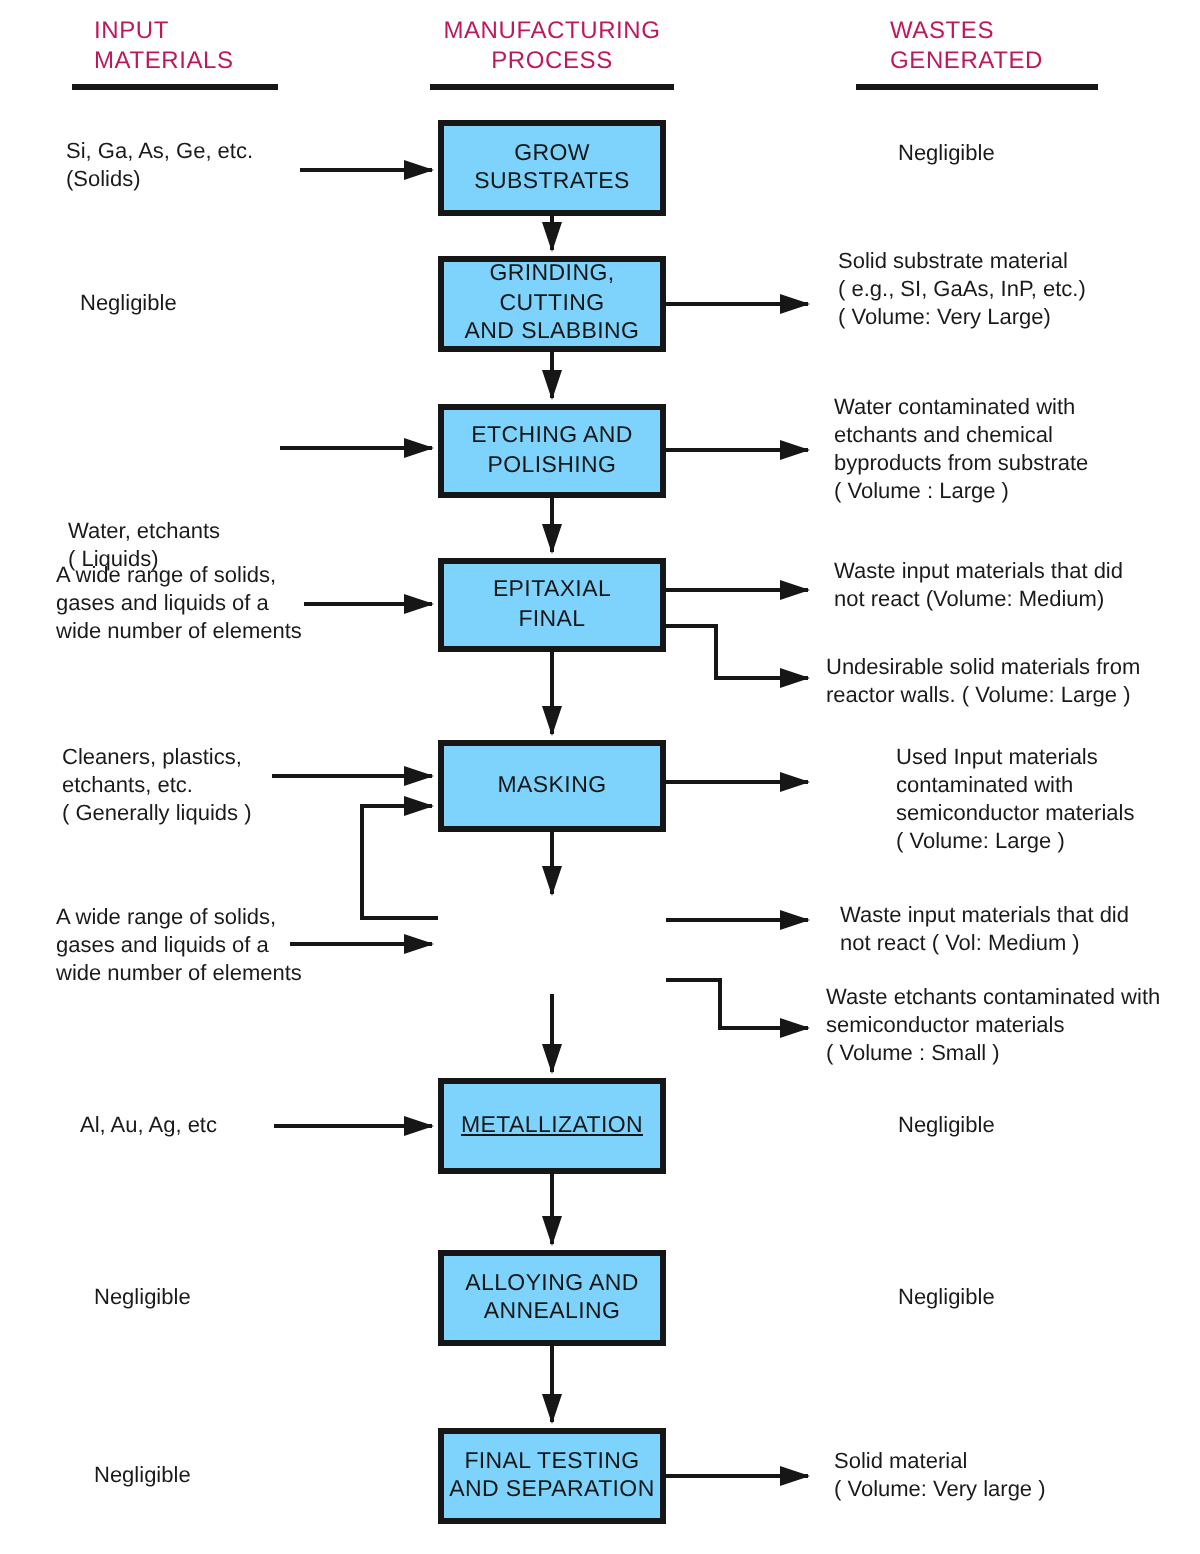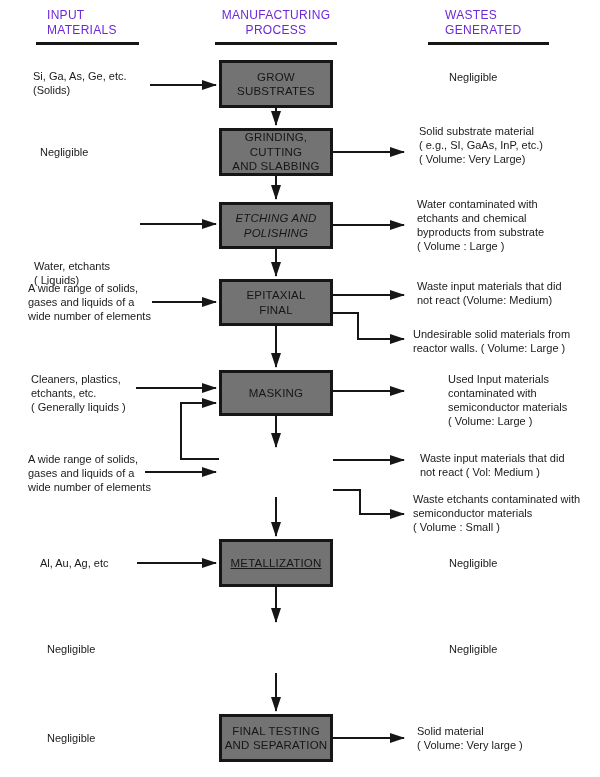--- a/index.html
+++ b/index.html
@@ -2,27 +2,27 @@
 <html><head>
 <meta charset="utf-8">
 <style>
   html,body{margin:0;padding:0;background:#ffffff;}
   .canvas{
     position:relative;width:600px;height:777px;background:#ffffff;overflow:hidden;
     font-family:"Liberation Sans", sans-serif;color:#1a1a1a;
   }
   .hdr{
     position:absolute;top:8px;padding-bottom:5px;border-bottom:3px solid #161616;
-    white-space:pre-line;font-size:12px;line-height:1.22;letter-spacing:.3px;color:#6d28d9;
+    white-space:pre-line;font-size:12px;line-height:1.22;letter-spacing:.3px;color:#be185d;
   }
   .hdr.align-left{text-align:left;}
   .hdr.align-center{text-align:center;}
   .pbox{
     position:absolute;left:219px;width:114px;box-sizing:border-box;
-    border:3px solid #161616;background:#737373;
+    border:3px solid #161616;background:#7dd3fc;
     display:flex;align-items:center;justify-content:center;
     text-align:center;white-space:pre-line;
     font-size:11.5px;line-height:1.25;letter-spacing:.2px;color:#161616;
   }
   .txt{
     position:absolute;white-space:pre-line;font-size:11px;line-height:14px;color:#1a1a1a;
   }
   svg.connectors{position:absolute;left:0;top:0;pointer-events:none;}
   .ln{stroke:#161616;stroke-width:2;fill:none;}
 </style>
@@ -70,26 +70,28 @@
     <path class="ln" d="M333 391 L404 391" marker-end="url(#ah)"></path>
     <path class="ln" d="M333 460 L404 460" marker-end="url(#ah)"></path>
     <path class="ln" d="M333 490 L360 490 L360 514 L404 514" marker-end="url(#ah)"></path>
     <path class="ln" d="M333 738 L404 738" marker-end="url(#ah)"></path>
   </svg>
 
   <div class="pbox" style="top:60px;height:48px;">GROW
 SUBSTRATES</div>
   <div class="pbox" style="top:128px;height:48px;">GRINDING, CUTTING
 AND SLABBING</div>
-  <div class="pbox" style="top:202px;height:47px;font-style:italic;">ETCHING AND
+  <div class="pbox" style="top:202px;height:47px;">ETCHING AND
 POLISHING</div>
   <div class="pbox" style="top:279px;height:47px;">EPITAXIAL
 FINAL</div>
   <div class="pbox" style="top:370px;height:46px;">MASKING</div>
   <div class="pbox" style="top:539px;height:48px;text-decoration:underline;">METALLIZATION</div>
+  <div class="pbox" style="top:625px;height:48px;">ALLOYING AND
+ANNEALING</div>
   <div class="pbox" style="top:714px;height:48px;text-align:center;">FINAL TESTING
 AND SEPARATION</div>
 
   <div class="txt" style="left:33px;top:69px;">Si, Ga, As, Ge, etc.
 (Solids)</div>
   <div class="txt" style="left:40px;top:145px;">Negligible</div>
   <div class="txt" style="left:34px;top:211px;margin-top:48px;">Water, etchants
 ( Liquids)</div>
   <div class="txt" style="left:28px;top:281px;">A wide range of solids,
 gases and liquids of a

